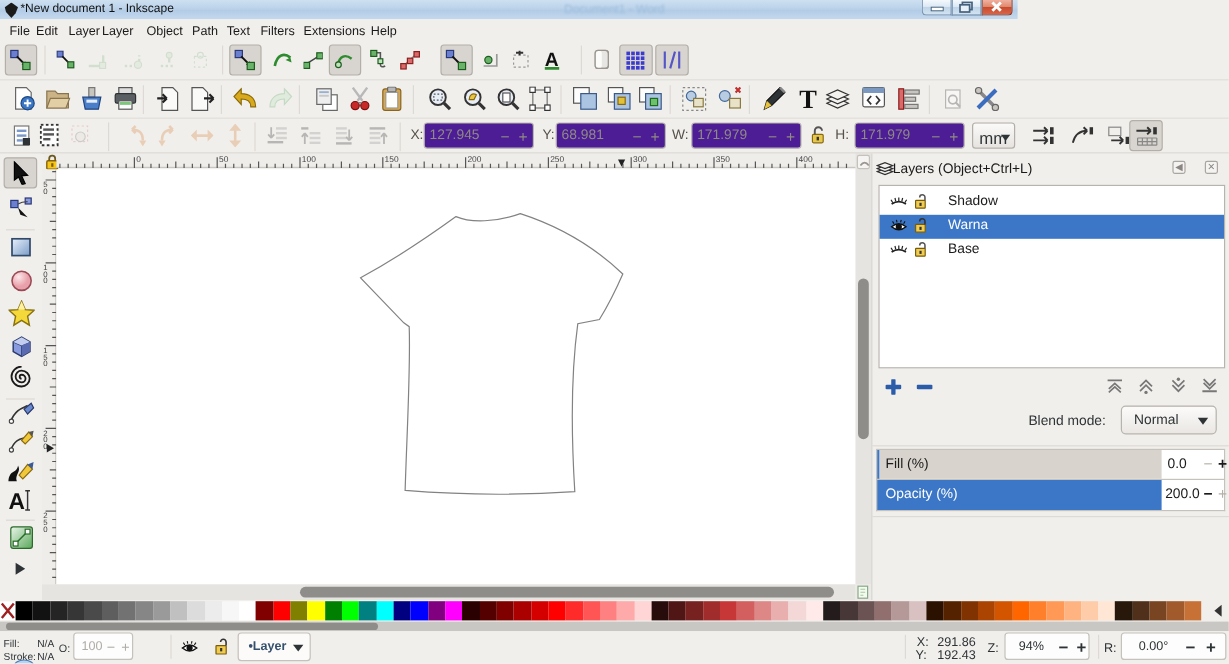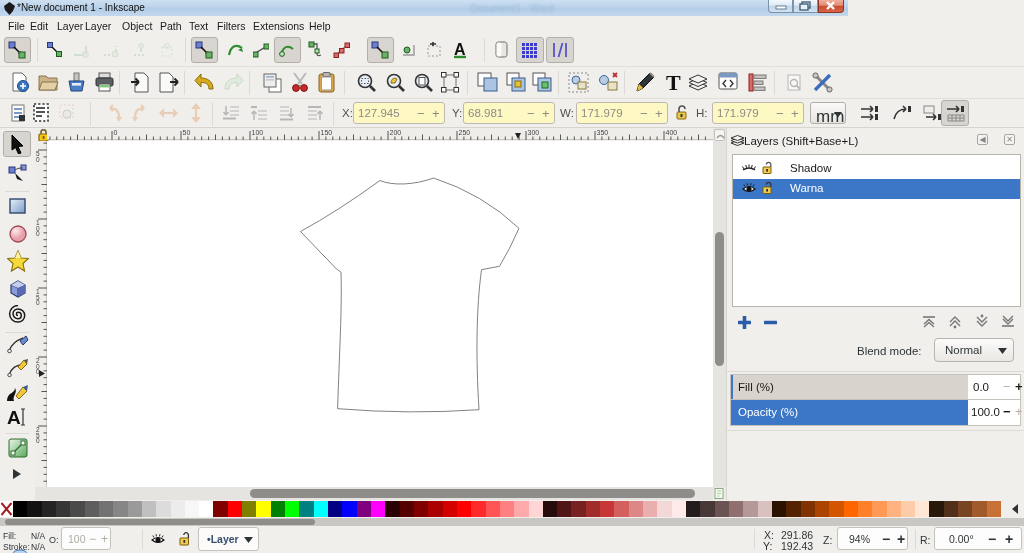--- a/index.html
+++ b/index.html
@@ -18,21 +18,21 @@
 #cap-max { left:25px; width:25px; }
 #cap-close { left:50px; width:26px; border-radius:0 0 4px 0;
   background:linear-gradient(180deg,#f0b0a0 0%,#e08a70 45%,#c84a2c 50%,#d8654a 100%); border-color:#8c3520; }
 
 #menubar { position:absolute; left:0; top:16px; width:1024px; height:18px; background:#f1efec; }
 #menubar span { position:absolute; top:4px; font-size:10.5px; color:#1a1a1a; }
 
 .toolrow { position:absolute; left:0; width:1024px; background:#f1efec; }
 .pressed { position:absolute; background:#d8d4cf; border:1px solid #b3afa8; border-radius:3px; }
 .vsep { position:absolute; width:1px; background:#ddd9d4; }
-.spinbox { position:absolute; height:22px; background:#fef9c3; border:1px solid #bcb8b2; border-radius:3px; color:#9a958e; font-size:11.5px; }
+.spinbox { position:absolute; height:22px; background:#4c1d95; border:1px solid #bcb8b2; border-radius:3px; color:#9a958e; font-size:11.5px; }
 .spinbox .val { position:absolute; left:4px; top:4px; color:#8f8a84; }
 .spinbox .minus,.spinbox .plus { position:absolute; top:3px; color:#8f8a84; font-size:13px; }
 .lbl { position:absolute; font-size:11.5px; color:#555049; }
 
 #toolbox { position:absolute; left:0; top:128px; width:35px; height:372px; background:#f1efec; }
 
 #hruler { position:absolute; left:47px; top:128px; width:666px; height:12px; background:#efedea; border-bottom:1px solid #c9c5bf; }
 #vruler { position:absolute; left:35px; top:141px; width:12px; height:346px; background:#efedea; border-right:1px solid #c9c5bf; }
 #cornerlock { position:absolute; left:37px; top:128px; width:13px; height:14px; background:#efedea; }
 
@@ -440,21 +440,21 @@
       <path d="M3 7 V4 a3 3 0 0 1 6 0" fill="none" stroke="#555" stroke-width="1.6"></path>
       <rect x="4.5" y="9" width="2" height="3" fill="#333"></rect>
     </svg>
   <span class="lbl" style="left:696px;top:8px">H:</span>
   <div class="spinbox" style="left:712px;top:3px;width:92px">
       <span class="val">171.979</span>
       <span class="minus" style="left:63px">−</span>
       <span class="plus" style="left:78px">+</span>
     </div>
   <div class="abs" style="left:810px;top:3px;width:36px;height:22px;border:1px solid #b3afa8;border-radius:3px;background:linear-gradient(180deg,#fbfaf9,#e6e3df)">
-    <span style="position:absolute;left:5px;top:4px;font-size:17px;color:#2e3436">mm</span>
+    <span style="position:absolute;left:5px;top:4px;font-size:14px;color:#2e3436">mm</span>
     <svg style="position:absolute;right:3px;top:9px" width="8" height="6">
         <path d="M0 0 H8 L4 5.5 Z" fill="#2e3436"></path>
       </svg>
   </div>
   <svg class="abs" style="left:860px;top:6px" width="19" height="17">
       <path d="M1 4 H13 M13 4 L10 1 M13 4 L10 7" stroke="#333" stroke-width="1.6" fill="none"></path>
       <rect x="15" y="1" width="3" height="6" fill="#333"></rect>
       <path d="M1 12 H13 M13 12 L10 9 M13 12 L10 15" stroke="#333" stroke-width="1.6" fill="none"></path>
       <rect x="15" y="9" width="3" height="6" fill="#333"></rect>
     </svg>
@@ -776,21 +776,21 @@
     </svg>
 </div>
 <div id="dock">
   <svg class="abs" style="left:3px;top:6px" width="15" height="14">
       <g fill="#f4f2ee" stroke="#333">
         <path d="M1 9 L7.5 6.5 L14 9 L7.5 11.5 Z"></path>
         <path d="M1 6.5 L7.5 4 L14 6.5 L7.5 9 Z"></path>
         <path d="M1 4 L7.5 1.5 L14 4 L7.5 6.5 Z"></path>
       </g>
     </svg>
-  <span class="abs" style="left:17px;top:7px;font-size:11.5px;color:#1a1a1a">Layers (Shift+Base+L)</span>
+  <span class="abs" style="left:17px;top:7px;font-size:11.5px;color:#1a1a1a">Layers (Object+Ctrl+L)</span>
   <div class="dockbtn2" style="left:250px;top:6px">◀</div>
   <div class="dockbtn2" style="left:277px;top:6px">✕</div>
   <div id="docklist">
     <div class="lrow sel" style="top:24px">
       <svg class="abs" style="left:8px;top:3px" width="16" height="13">
           <path d="M2 7 Q8 2 14 7 Q8 12 2 7 Z" fill="#fff" stroke="#111" stroke-width="1.2"></path>
           <circle cx="8" cy="7" r="2.6" fill="#111"></circle>
           <g stroke="#111" stroke-width="0.9">
             <line x1="4" y1="4.5" x2="2.8" y2="2.5"></line>
             <line x1="6.5" y1="3.4" x2="6" y2="1.2"></line>
@@ -816,20 +816,38 @@
             <line x1="13" y1="7" x2="14.5" y2="4.5"></line>
           </g>
         </svg>
       <svg class="abs" style="left:28px;top:2px" width="13" height="15">
           <rect x="2" y="6" width="8" height="6.5" rx="0.5" fill="#f0cc50" stroke="#7a5c08"></rect>
           <path d="M8 6 V3.5 a2.2 2.2 0 0 0 -4.4 0" fill="none" stroke="#555" stroke-width="1.3" transform="translate(1.8,0)"></path>
           <rect x="5.2" y="8" width="1.8" height="2.6" fill="#333"></rect>
         </svg>
       <span class="abs" style="left:57px;top:3px;font-size:11.5px;color:#1a1a1a">Shadow</span>
     </div>
+    <div class="lrow" style="top:44px">
+      <svg class="abs" style="left:8px;top:3px" width="16" height="13">
+          <path d="M2 8 Q8 4 14 8" fill="none" stroke="#222" stroke-width="1.4"></path>
+          <g stroke="#222" stroke-width="1">
+            <line x1="3" y1="7" x2="1.5" y2="4.5"></line>
+            <line x1="5.5" y1="5.8" x2="4.8" y2="3"></line>
+            <line x1="8" y1="5.4" x2="8" y2="2.5"></line>
+            <line x1="10.5" y1="5.8" x2="11.2" y2="3"></line>
+            <line x1="13" y1="7" x2="14.5" y2="4.5"></line>
+          </g>
+        </svg>
+      <svg class="abs" style="left:28px;top:2px" width="13" height="15">
+          <rect x="2" y="6" width="8" height="6.5" rx="0.5" fill="#f0cc50" stroke="#7a5c08"></rect>
+          <path d="M8 6 V3.5 a2.2 2.2 0 0 0 -4.4 0" fill="none" stroke="#555" stroke-width="1.3" transform="translate(1.8,0)"></path>
+          <rect x="5.2" y="8" width="1.8" height="2.6" fill="#333"></rect>
+        </svg>
+      <span class="abs" style="left:57px;top:3px;font-size:11.5px;color:#1a1a1a">Base</span>
+    </div>
   </div>
   <svg class="abs" style="left:11px;top:188px" width="13" height="13">
       <path d="M6.5 1 V12 M1 6.5 H12" stroke="#2a5caa" stroke-width="3.6" stroke-linecap="round"></path>
     </svg>
   <svg class="abs" style="left:37px;top:188px" width="13" height="13">
       <path d="M1 6.5 H12" stroke="#2a5caa" stroke-width="3.6" stroke-linecap="round"></path>
     </svg>
   <svg class="abs" style="left:194px;top:186px" width="16" height="15">
       <path d="M2 3 H14" stroke="#777" stroke-width="1.6"></path>
       <path d="M3 10 L8 5.5 L13 10 M3 13 L8 8.5 L13 13" stroke="#777" stroke-width="1.4" fill="none"></path>
@@ -858,21 +876,21 @@
     <div style="position:absolute;left:0;top:0;width:2px;height:24px;background:#3b77c6"></div>
     <div style="position:absolute;left:2px;top:0;width:235px;height:24px;background:#d8d3cd"></div>
     <span style="position:absolute;left:7px;top:6px;font-size:11.5px;color:#1a1a1a">Fill (%)</span>
     <span style="position:absolute;left:242px;top:6px;font-size:11.5px;color:#1a1a1a">0.0</span>
     <span style="position:absolute;left:272px;top:4px;font-size:13px;color:#b5b1aa">−</span>
     <span style="position:absolute;left:284px;top:4px;font-size:13px;color:#1a1a1a;font-weight:bold">+</span>
   </div>
   <div class="abs" style="left:3px;top:272px;width:291px;height:26px;background:#fff;border:1px solid #c5c1bb;border-top:none">
     <div style="position:absolute;left:0;top:0;width:237px;height:25px;background:#3b77c6"></div>
     <span style="position:absolute;left:7px;top:6px;font-size:11.5px;color:#fff">Opacity (%)</span>
-    <span style="position:absolute;left:240px;top:6px;font-size:11.5px;color:#1a1a1a">100.0</span>
+    <span style="position:absolute;left:240px;top:6px;font-size:11.5px;color:#1a1a1a">200.0</span>
     <span style="position:absolute;left:272px;top:4px;font-size:13px;color:#1a1a1a;font-weight:bold">−</span>
     <span style="position:absolute;left:284px;top:4px;font-size:13px;color:#b5b1aa">+</span>
   </div>
   <div class="abs" style="left:0px;top:302px;width:298px;height:1px;background:#dedad5"></div>
 </div>
 <div id="palette">
   <svg class="abs" style="left:0;top:1px" width="13" height="16">
       <rect width="13" height="16" fill="#fff"></rect>
       <path d="M1.5 2 L11.5 14 M11.5 2 L1.5 14" stroke="#a02020" stroke-width="2"></path>
     </svg>

